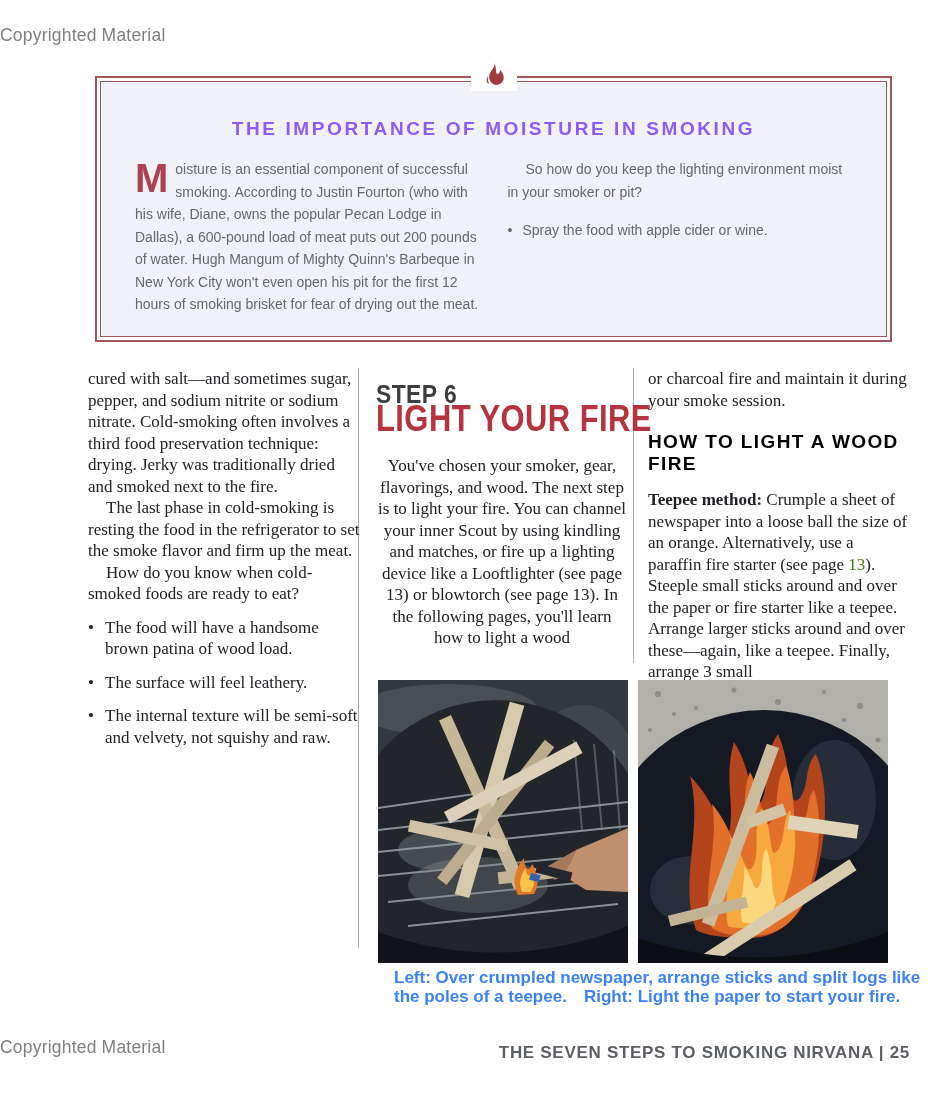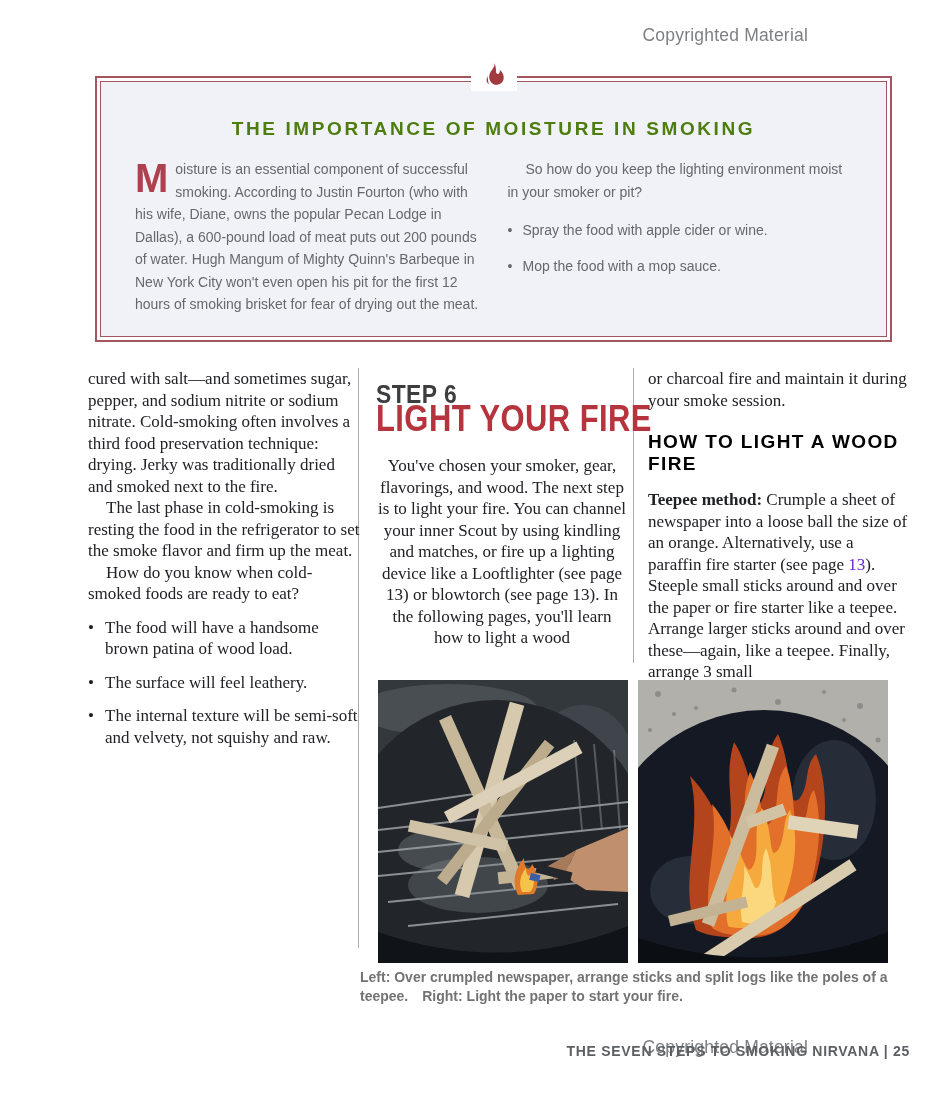--- a/index.html
+++ b/index.html
@@ -1,33 +1,33 @@
 <!DOCTYPE html>
 <html><head>
 <meta charset="utf-8">
 <style>
   html,body { margin:0; padding:0; background:#ffffff; }
   .page {
     position:relative; width:950px; height:1093px; background:#ffffff;
     font-family:"Liberation Sans", sans-serif; overflow:hidden;
   }
   
-  .copyright { position:absolute; left:0; width:808px; text-align:right;
+  .copyright { position:absolute; left:0; width:808px; text-align:left;
     color:#7d7f82; font-size:17.5px; letter-spacing:0.2px; }
   .copyright.top { top:25px; }
   .copyright.bottom { top:1037px; }
 
   
   .mbox { position:absolute; left:95px; top:76px; width:797px; height:266px;
     box-sizing:border-box; border:2px solid #a3565e; padding:3px; background:#fff; }
   .mbox-inner { box-sizing:border-box; width:100%; height:100%;
     border:1px solid #a3565e; background:#f1f2f7; padding:30px 34px 0 34px; }
   .flame-chip { position:absolute; top:-15px; left:50%; transform:translateX(-50%);
     background:#ffffff; padding:0 12px; line-height:0; }
-  .mbox-title { text-align:center; color:#4d7c0f; font-weight:bold;
+  .mbox-title { text-align:center; color:#8b5cf6; font-weight:bold;
     font-size:19px; letter-spacing:2.6px; margin:6px 0 18px 0; }
   .mbox-cols { display:flex; gap:28px; }
   .mbox-col { flex:1; color:#65686e; font-size:14px; line-height:22.5px; }
   .dropcap { float:left; font-weight:bold; color:#ad4150; font-size:40px;
     line-height:34px; margin:3px 7px 0 0; }
   .mbox-col p.qindent { text-indent:18px; margin:0; }
   .mbox-bullets { list-style:none; margin:16px 0 0 0; padding:0; }
   .mbox-bullets li { position:relative; padding-left:15px; margin-bottom:13px; }
   .mbox-bullets li::before { content:"\2022"; position:absolute; left:0; top:0; }
 
@@ -52,34 +52,34 @@
     color:#3c3d3f; font-size:26px; transform:scaleX(0.88); transform-origin:left;
     letter-spacing:0.5px; }
   .step-title { font-family:"Liberation Sans", sans-serif; font-weight:bold;
     color:#b5343e; font-size:36px; transform:scaleX(0.86); transform-origin:left;
     letter-spacing:0.5px; margin-top:2px; white-space:nowrap; }
   .mid-para { margin-top:26px !important;text-align:center; }
 
   .blue-head { font-family:"Liberation Sans", sans-serif; font-weight:bold;
     color:#000000; font-size:19px; letter-spacing:1.4px; margin:20px 0 15px 0; }
   .seg-bold { font-weight:bold;margin-top:25px; }
-  .seg-link { color:#6d28d9; }
+  .seg-link { color:#4d7c0f; }
 
   
   .photo { position:absolute; top:680px; width:250px; height:283px; margin:0;
     line-height:0; }
   .photo-left { left:378px; }
   .photo-right { left:638px; }
   .photo svg { width:100%; height:100%; display:block; }
 
-  .caption { position:absolute; left:360px; top:968px; width:545px;
-    color:#737373; font-size:14px; font-weight:bold; line-height:19px; }
+  .caption { position:absolute; left:394px; top:968px; width:545px;
+    color:#3b82f6; font-size:17px; font-weight:bold; line-height:19px; }
 
   .footer-right { position:absolute; right:40px; top:1043px;
-    color:#5c5f63; font-size:14px; font-weight:bold; letter-spacing:0.7px; }
+    color:#5c5f63; font-size:17px; font-weight:bold; letter-spacing:0.7px; }
 </style>
 </head>
 <body>
 
 <div class="page">
 
   <div class="copyright top">Copyrighted Material</div>
 
   <div class="mbox">
     <span class="flame-chip">
@@ -91,21 +91,20 @@
     <div class="mbox-inner">
       <div class="mbox-title">THE IMPORTANCE OF MOISTURE IN SMOKING</div>
       <div class="mbox-cols">
         <div class="mbox-col">
           <span class="dropcap">M</span><span>oisture is an essential component of successful smoking. According to Justin Fourton (who with his wife, Diane, owns the popular Pecan Lodge in Dallas), a 600-pound load of meat puts out 200 pounds of water. Hugh Mangum of Mighty Quinn's Barbeque in New York City won't even open his pit for the first 12 hours of smoking brisket for fear of drying out the meat.</span>
         </div>
         <div class="mbox-col">
           <p class="qindent">So how do you keep the lighting environment moist in your smoker or pit?</p>
           <ul class="mbox-bullets">
             <li>Spray the food with apple cider or wine.</li>
-            <li>Mop the food with a mop sauce.</li>
           </ul>
         </div>
       </div>
     </div>
   </div>
 
   <div class="colrule rule-1"></div>
   <div class="colrule rule-2"></div>
 
   <div class="sercol col-left">

